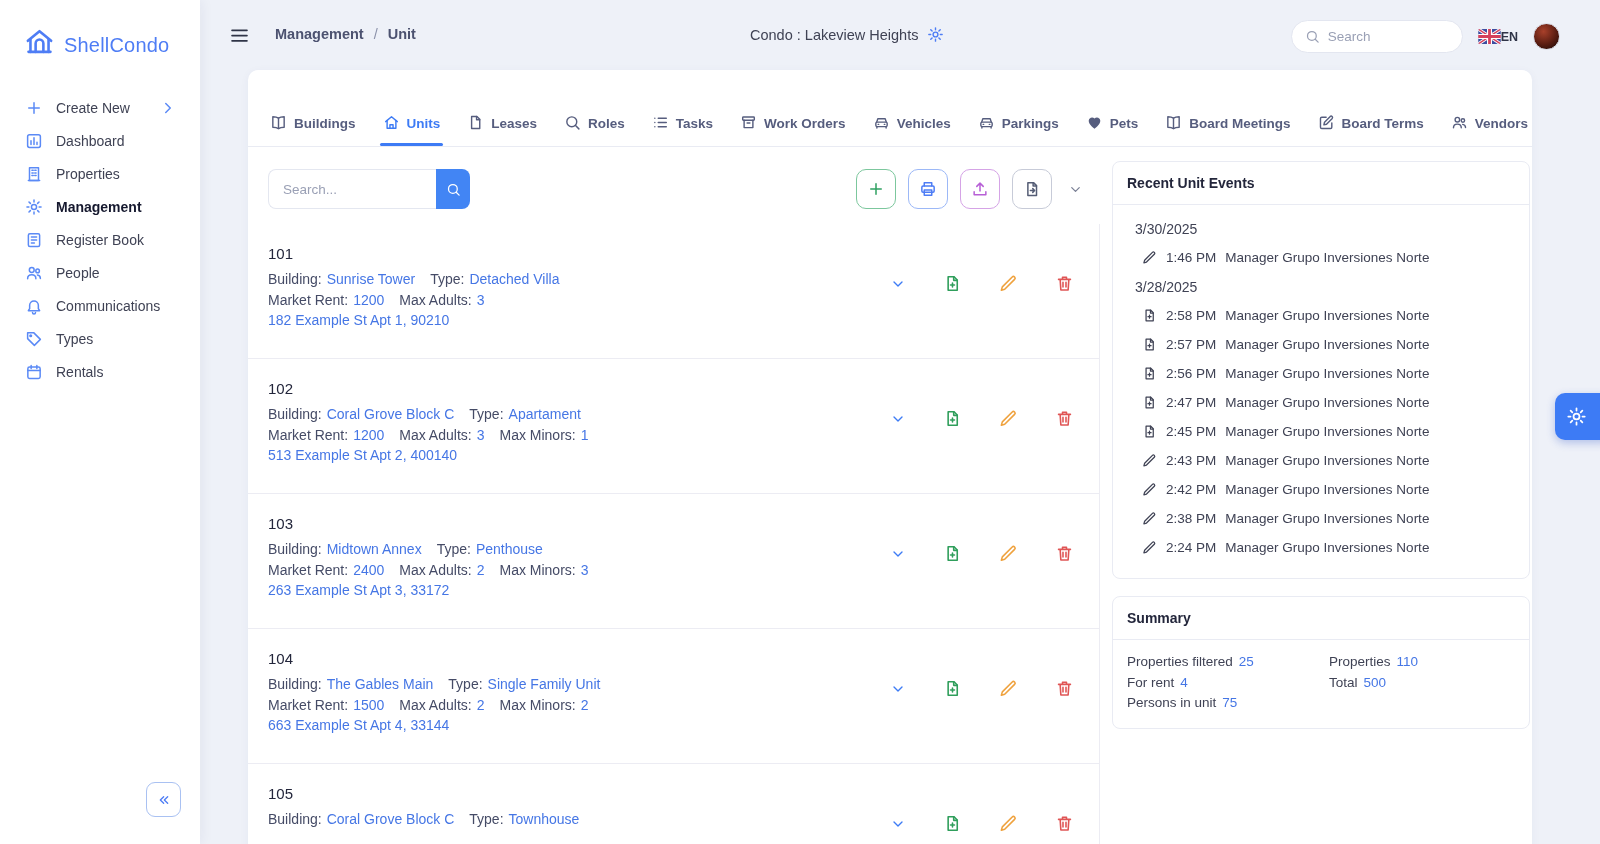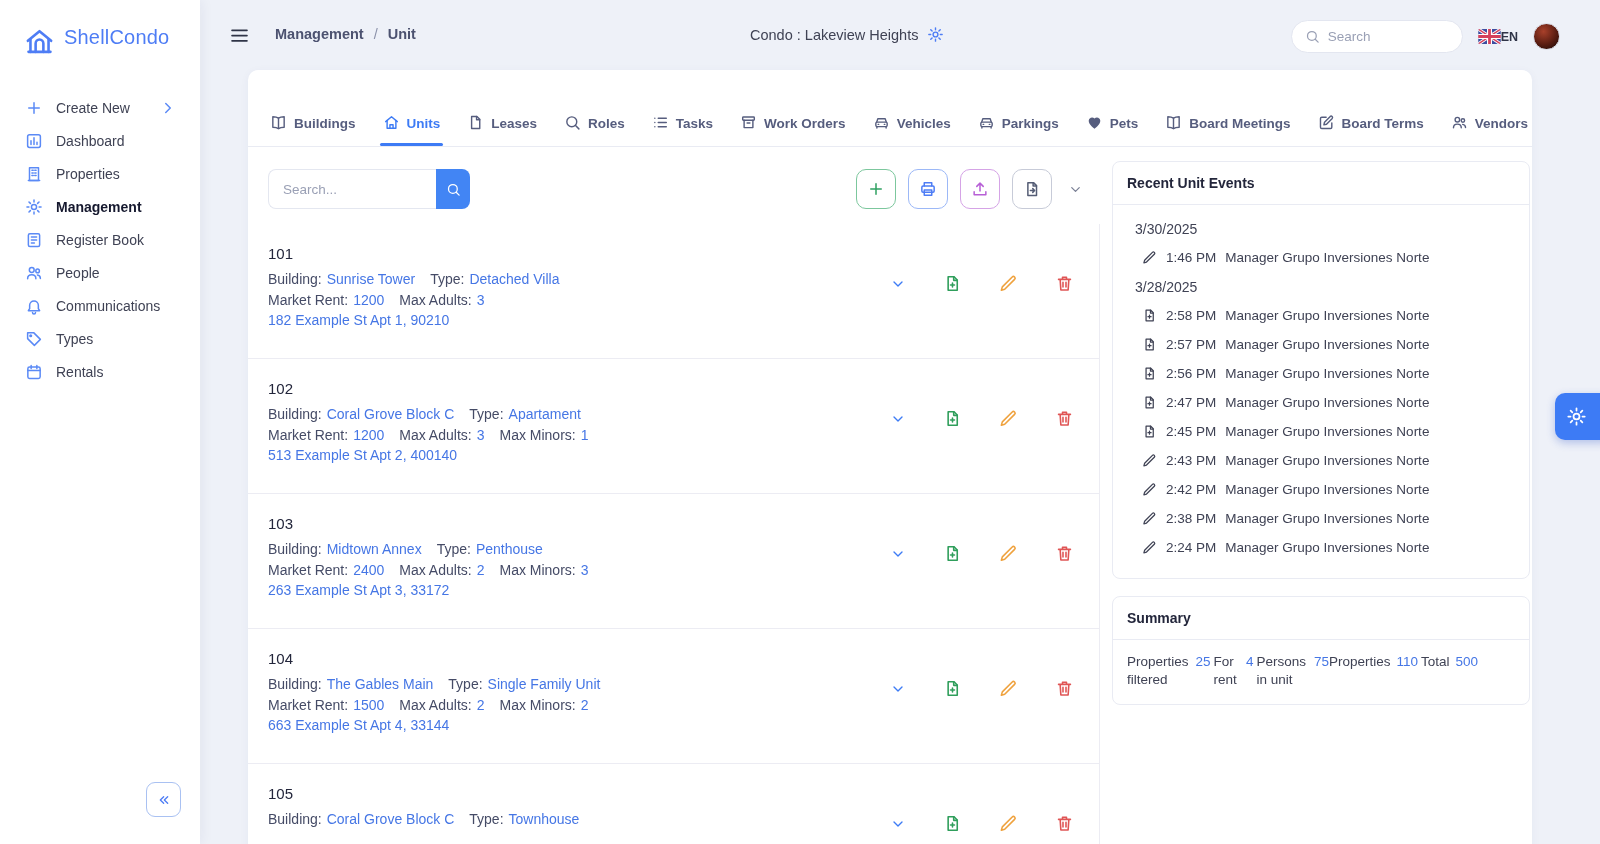--- a/index.html
+++ b/index.html
@@ -5,21 +5,21 @@
   *{margin:0;padding:0;box-sizing:border-box}
   html,body{width:1600px;height:844px;overflow:hidden;background:#eef1f8;
     font-family:"Liberation Sans",sans-serif;color:#3f4254}
   a{text-decoration:none;cursor:pointer}
   .icon{display:inline-block;flex:none}
   .icon svg{width:100%;height:100%;display:block}
 
   
   #sidebar{position:fixed;left:0;top:0;width:200px;height:100%;background:#fff;
     box-shadow:2px 0 12px rgba(30,40,90,.06);z-index:5}
-  .logo{display:flex;align-items:flex-start;gap:9px;padding:26px 0 0 24px;cursor:pointer}
+  .logo{display:flex;align-items:flex-end;gap:9px;padding:26px 0 0 24px;cursor:pointer}
   .logo .icon{width:31px;height:31px;color:#4e7df5}
   .logo-text{font-size:20px;color:#4e7df5;font-weight:500;letter-spacing:.2px}
   .nav{margin-top:34px}
   .nav-item{display:flex;align-items:center;gap:13px;padding:7.5px 14px 7.5px 25px;
     font-size:14px;font-weight:500;color:#3f4254;cursor:pointer;line-height:16px}
   .nav-item .icon{width:18px;height:18px;color:#5b8af6}
   .nav-item.active{font-weight:700;color:#15182e}
   .nav-chevron{width:14px;height:14px;color:#6a7089;margin-left:16px}
   .collapse-btn{position:absolute;left:146px;bottom:27px;width:35px;height:35px;
     border:1px solid #a9c1f2;border-radius:9px;background:#fff;color:#4e7df5;
@@ -103,21 +103,21 @@
   .panel{border:1px solid #e9ebf3;border-radius:8px;background:#fff}
   .panel-title{padding:13px 14px;font-size:14px;font-weight:700;color:#23263b;
     border-bottom:1px solid #e9ebf3}
   .ev-list{padding:9px 8px 16px 22px}
   .ev-date{font-size:14px;color:#3f4254;height:29px;display:flex;align-items:center}
   .ev-entry{height:29px;display:flex;align-items:center;gap:9px;padding-left:7px;
     font-size:13.5px;color:#3f4254}
   .ev-entry .icon{width:15px;height:15px;color:#3f4254}
   .summary-panel{margin-top:17px}
   .sum-body{display:flex;padding:13px 14px 16px}
-  .sum-col{display:flex;flex-direction:row;gap:3px;font-size:13.5px;color:#3f4254;line-height:17.5px}
+  .sum-col{display:flex;flex-direction:column;gap:3px;font-size:13.5px;color:#3f4254;line-height:17.5px}
   .sum-col.first{width:202px}
   .sum-item{display:flex;gap:6px}
   .sum-val{color:#4576e5}
 
   
   .float-gear{position:fixed;right:-13px;top:393px;width:58px;height:47px;background:#3d7bf5;
     border-radius:10px;color:#fff;display:flex;align-items:center;justify-content:flex-start;
     padding-left:11px;box-shadow:0 3px 8px rgba(40,80,200,.3);cursor:pointer;z-index:10}
   .float-gear .icon{width:21px;height:21px}
 </style>

